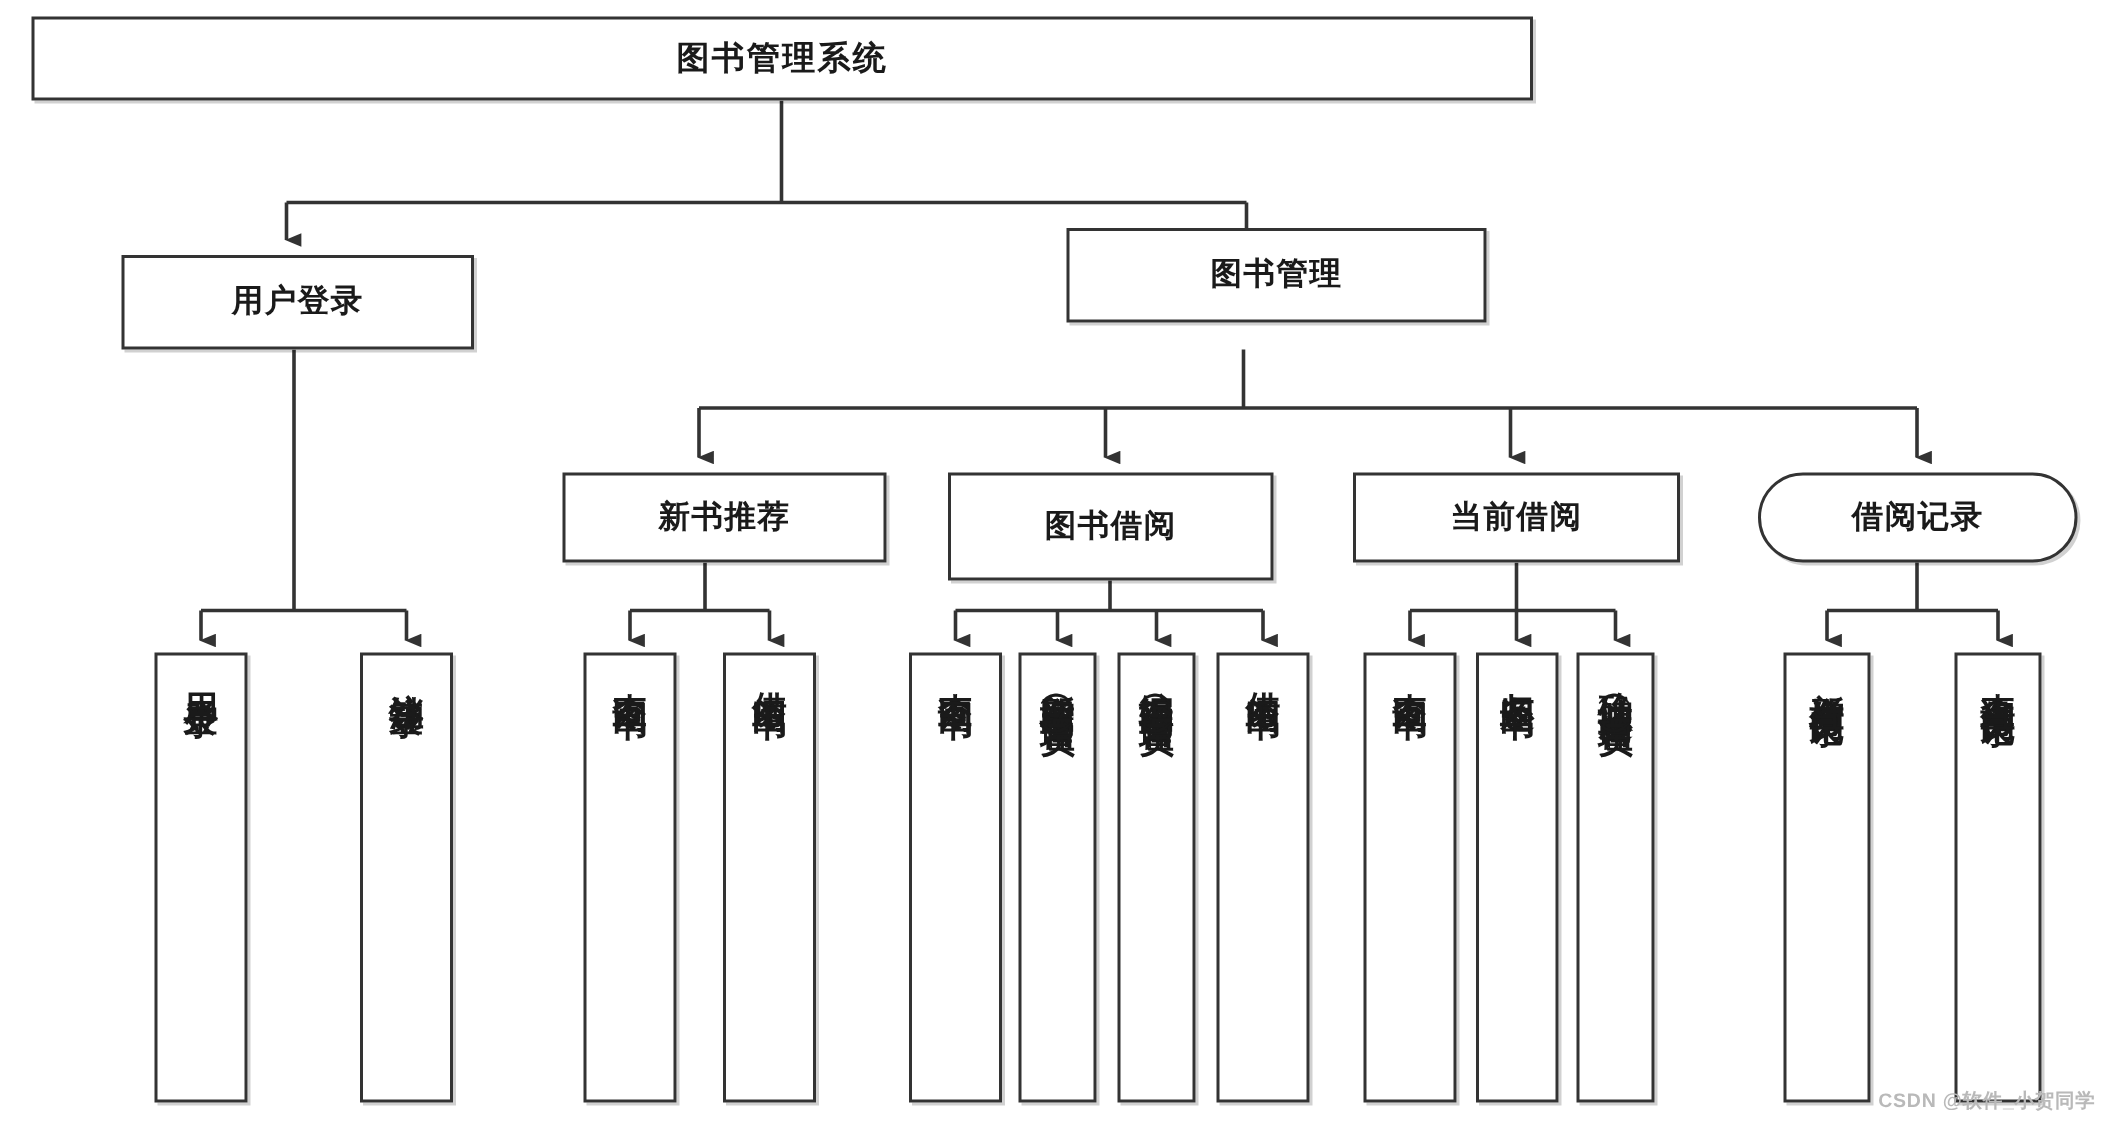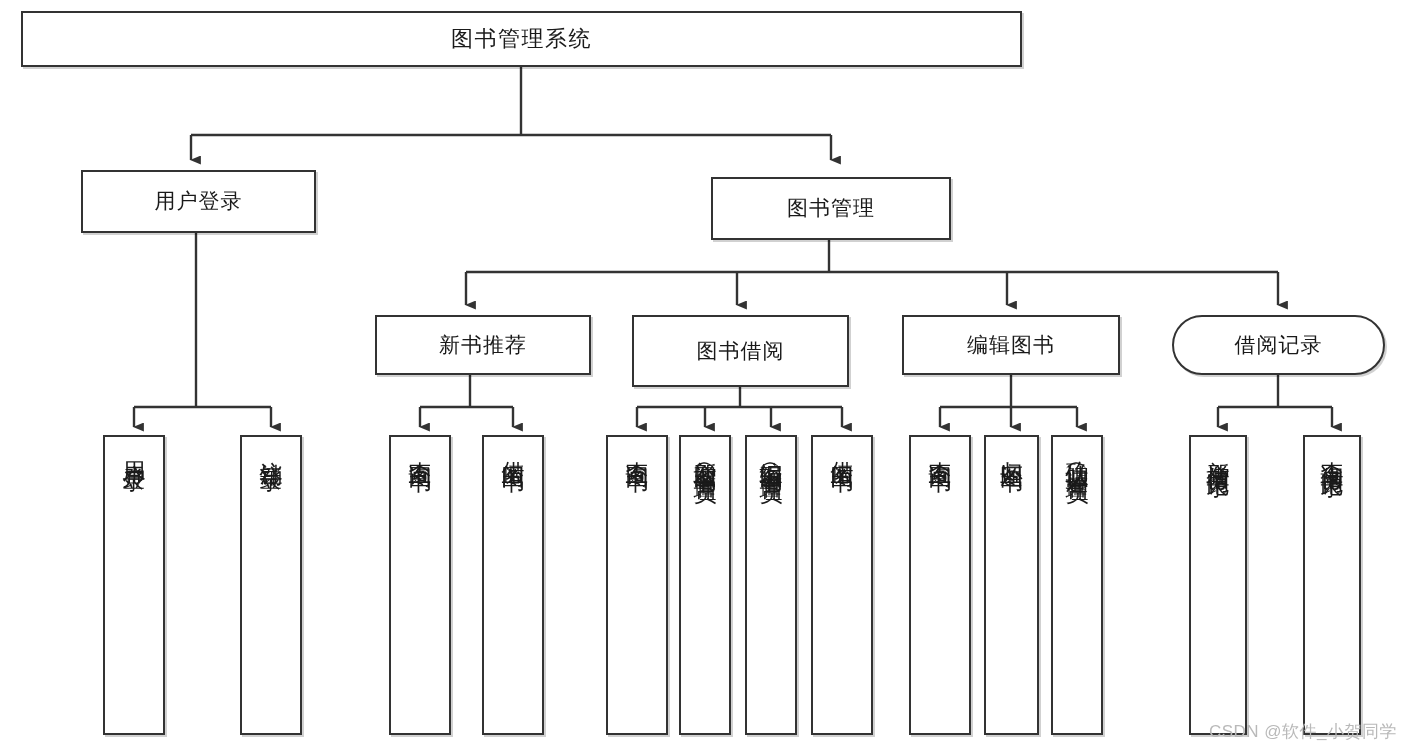--- a/index.html
+++ b/index.html
@@ -3,21 +3,21 @@
 <meta charset="utf-8">
 <title>图书管理系统 功能结构图</title>
 <style>
   html,body{margin:0;padding:0;}
   body{
     width:1405px;height:747px;
     background:#ffffff;
     font-family:"Liberation Sans","DejaVu Sans",sans-serif;
     overflow:hidden;
   }
-  #canvas{position:relative;width:1405px;height:747px;}
+  #canvas{position:relative;width:1405px;height:747px;font-weight:bold;}
 
   svg#wires{
     position:absolute;left:0;top:0;width:1405px;height:747px;
     pointer-events:none;
   }
 
   .node{
     position:absolute;
     box-sizing:border-box;
     background:#ffffff;
@@ -54,21 +54,21 @@
     font-size:23px;
     letter-spacing:3px;
     line-height:1;
     white-space:nowrap;
     text-align:left;
   }
 
   #watermark{
     position:absolute;
     right:8px;bottom:4px;
-    font-size:17px;
+    font-size:13px;
     color:#b9b9b9;
     letter-spacing:0.5px;
     white-space:nowrap;
     font-family:"Liberation Sans","DejaVu Sans",sans-serif;
   }
 </style>
 </head>
 <body>
 
 <div id="canvas">
@@ -125,32 +125,32 @@
     </g>
   </svg>
 
   <div class="node horiz root" style="left:21px;top:11px;width:1001px;height:56px;">
     <span class="label">图书管理系统</span>
   </div>
 
   <div class="node horiz" style="left:81px;top:170px;width:235px;height:63px;">
     <span class="label">用户登录</span>
   </div>
-  <div class="node horiz" style="left:711px;top:177px;width:240px;height:63px;">
+  <div class="node horiz" style="left:711px;top:152px;width:280px;height:63px;">
     <span class="label">图书管理</span>
   </div>
 
   <div class="node horiz" style="left:375px;top:315px;width:216px;height:60px;">
     <span class="label">新书推荐</span>
   </div>
   <div class="node horiz" style="left:632px;top:315px;width:217px;height:72px;">
     <span class="label">图书借阅</span>
   </div>
   <div class="node horiz" style="left:902px;top:315px;width:218px;height:60px;">
-    <span class="label">编辑图书</span>
+    <span class="label">当前借阅</span>
   </div>
   <div class="node horiz" style="left:1172px;top:315px;width:213px;height:60px;border-radius:30px;">
     <span class="label">借阅记录</span>
   </div>
 
   <div class="node vert" style="left:103px;top:435px;width:62px;height:300px;">
     <span class="label">用户登录</span>
   </div>
   <div class="node vert" style="left:240px;top:435px;width:62px;height:300px;">
     <span class="label">注销登录</span>

